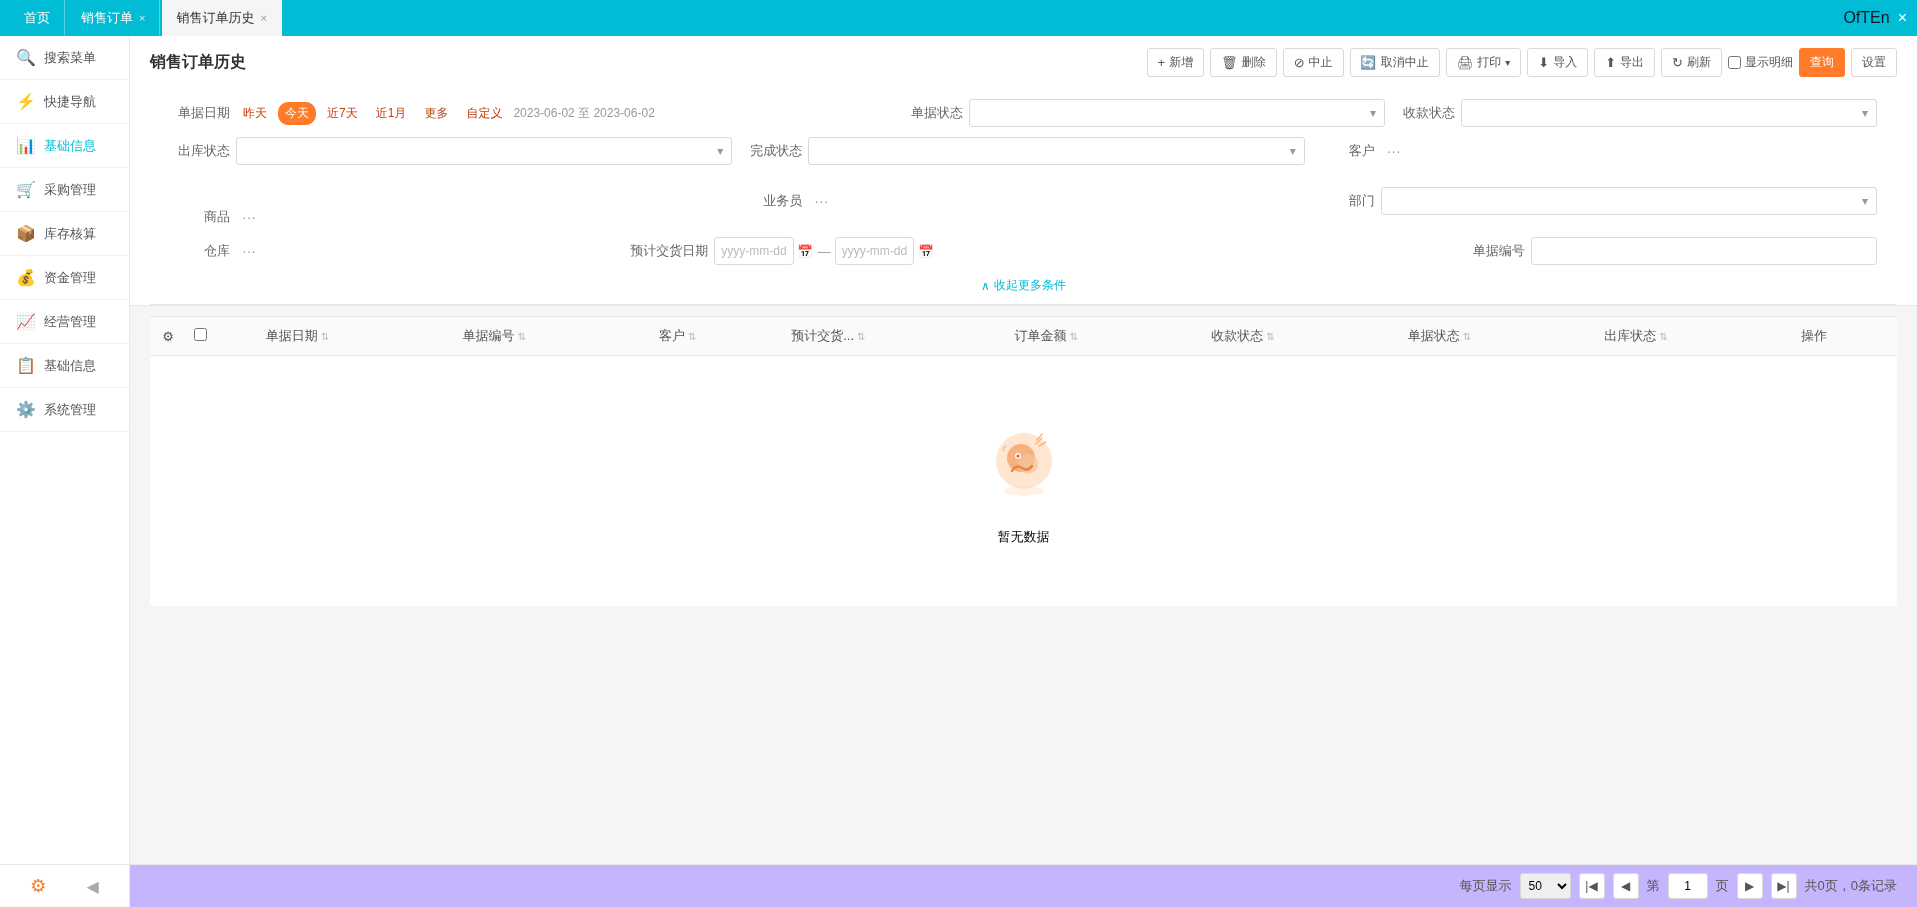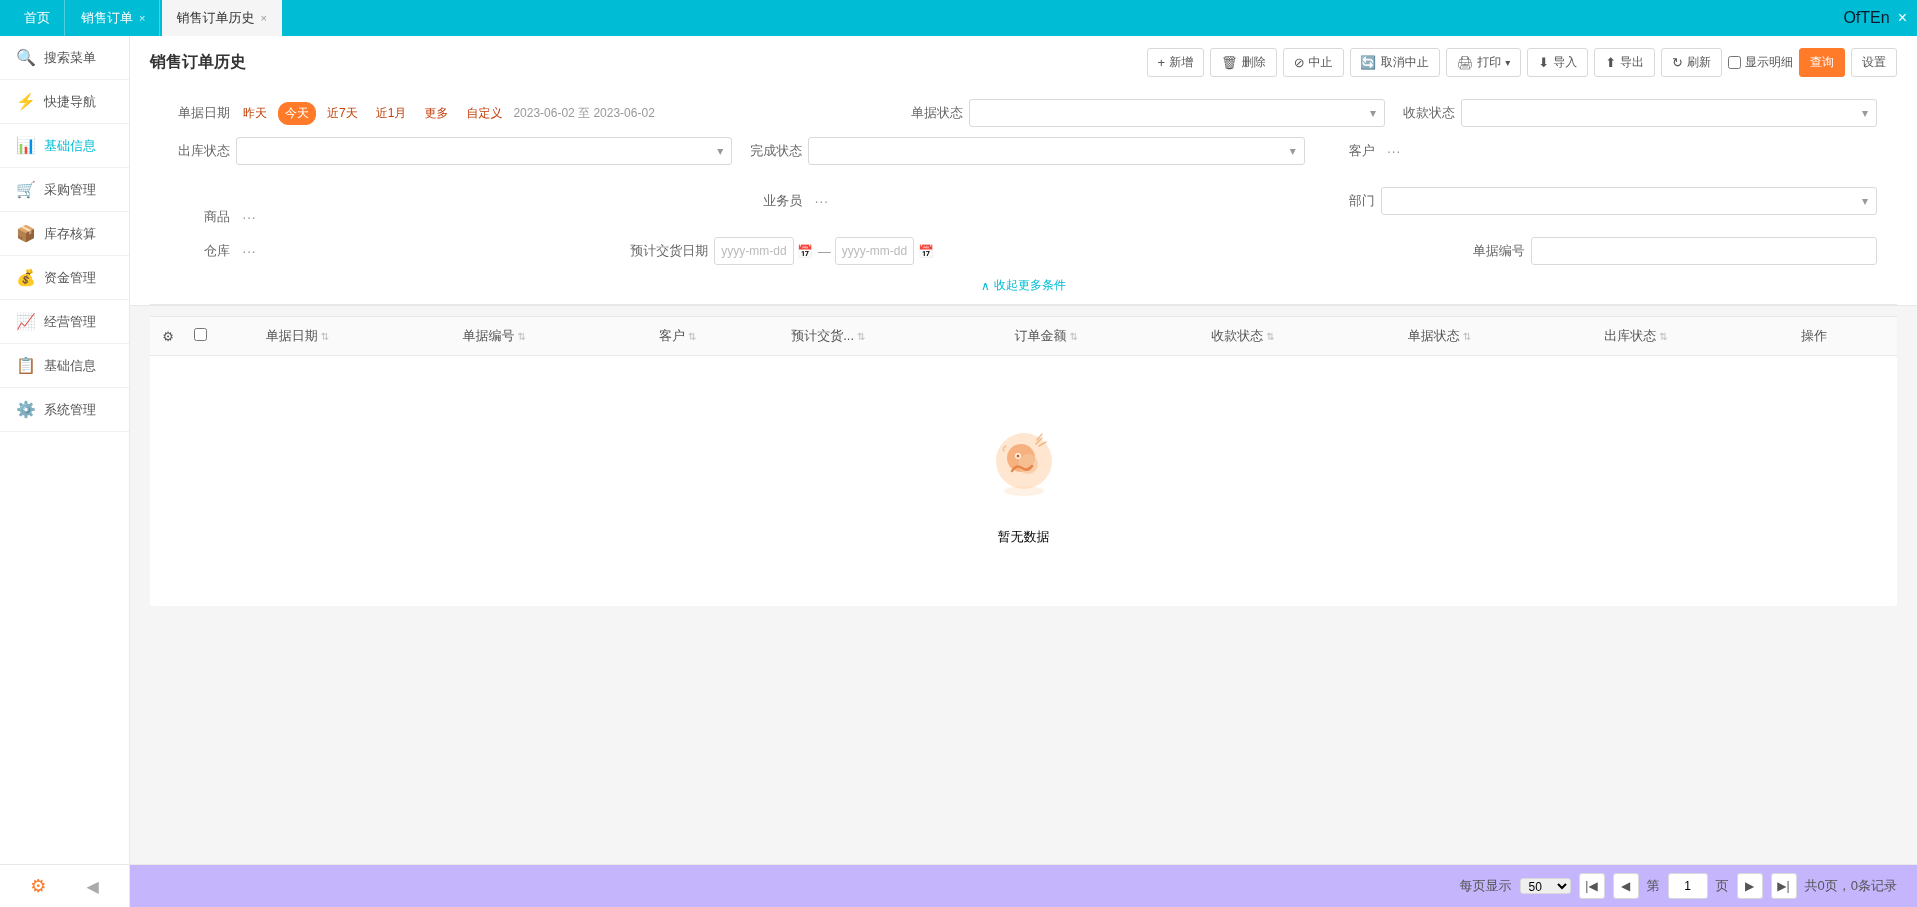--- a/index.html
+++ b/index.html
@@ -296,21 +296,21 @@
       padding: 8px 20px;
       display: flex;
       align-items: center;
       justify-content: flex-end;
       gap: 8px;
       font-size: 13px;
       color: #555;
       flex-shrink: 0;
     }
     .page-size-select {
-      height: 16px;
+      height: 26px;
       border: 1px solid #d9d9d9;
       border-radius: 3px;
       padding: 0 4px;
       font-size: 12px;
     }
     .page-nav-btn {
       width: 26px;
       height: 26px;
       border: 1px solid #d9d9d9;
       background: #fff;

